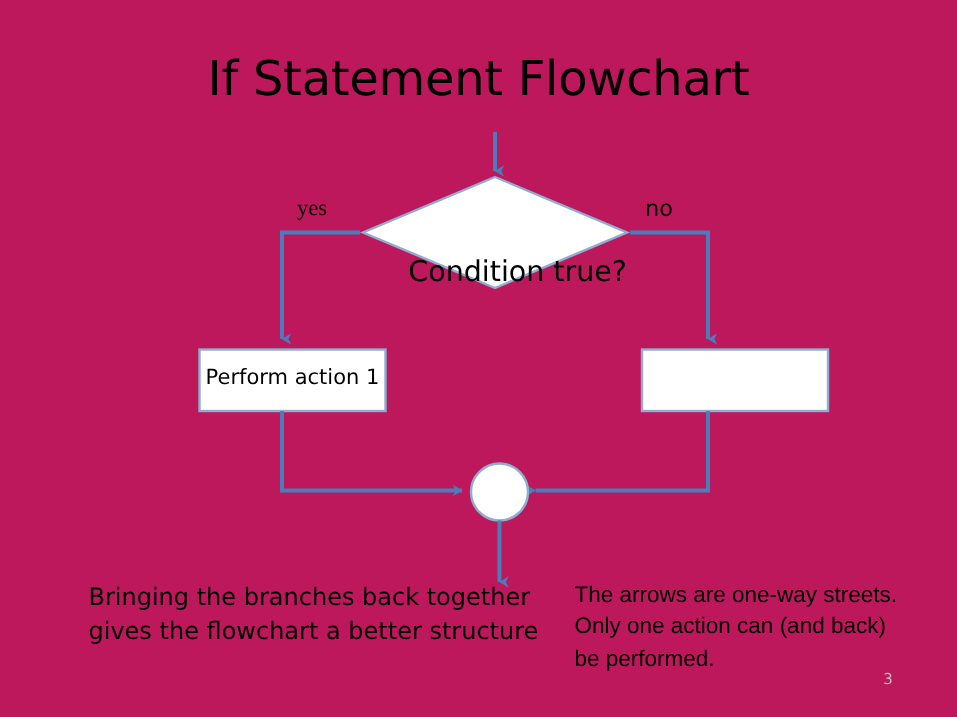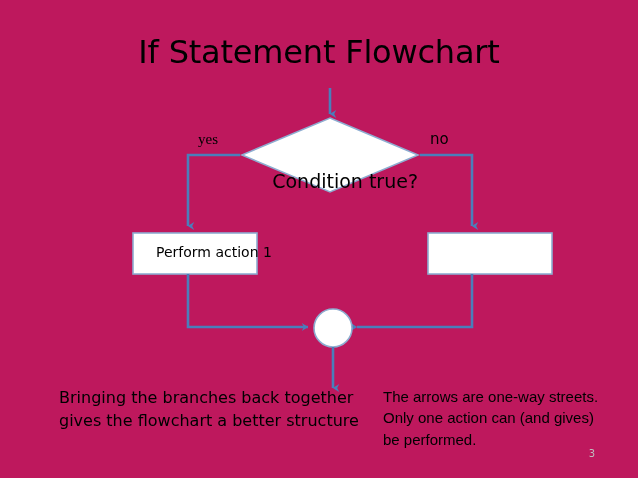--- a/index.html
+++ b/index.html
@@ -63,23 +63,23 @@
   #no-label {
     left: 430px;
     top: 131px;
     font-size: 15px;
     font-family: "DejaVu Sans", sans-serif;
   }
   #action1-label {
     left: 133px;
     top: 244px;
     width: 124px;
+    text-align: center;
     font-size: 14px;
     font-family: "DejaVu Sans", sans-serif;
-    padding-left: 23px;
   }
   #action2-label {
     left: 428px;
     top: 244px;
     width: 124px;
     text-align: center;
     font-size: 14px;
     font-family: "DejaVu Sans", sans-serif;
   }
   #note-left {
@@ -174,18 +174,18 @@
 
   <div class="txt" id="decision-label">Condition true?</div>
 
   <div class="txt" id="action1-label">Perform action 1</div>
 
 
   <div class="txt" id="note-left">Bringing the branches back together
 gives the flowchart a better structure</div>
 
   <div class="txt" id="note-right">The arrows are one-way streets.
-Only one action can (and gives)
+Only one action can (and back)
 be performed.</div>
 
   <div class="txt" id="slide-number">3</div>
 
 </div>
 
 </body></html>

